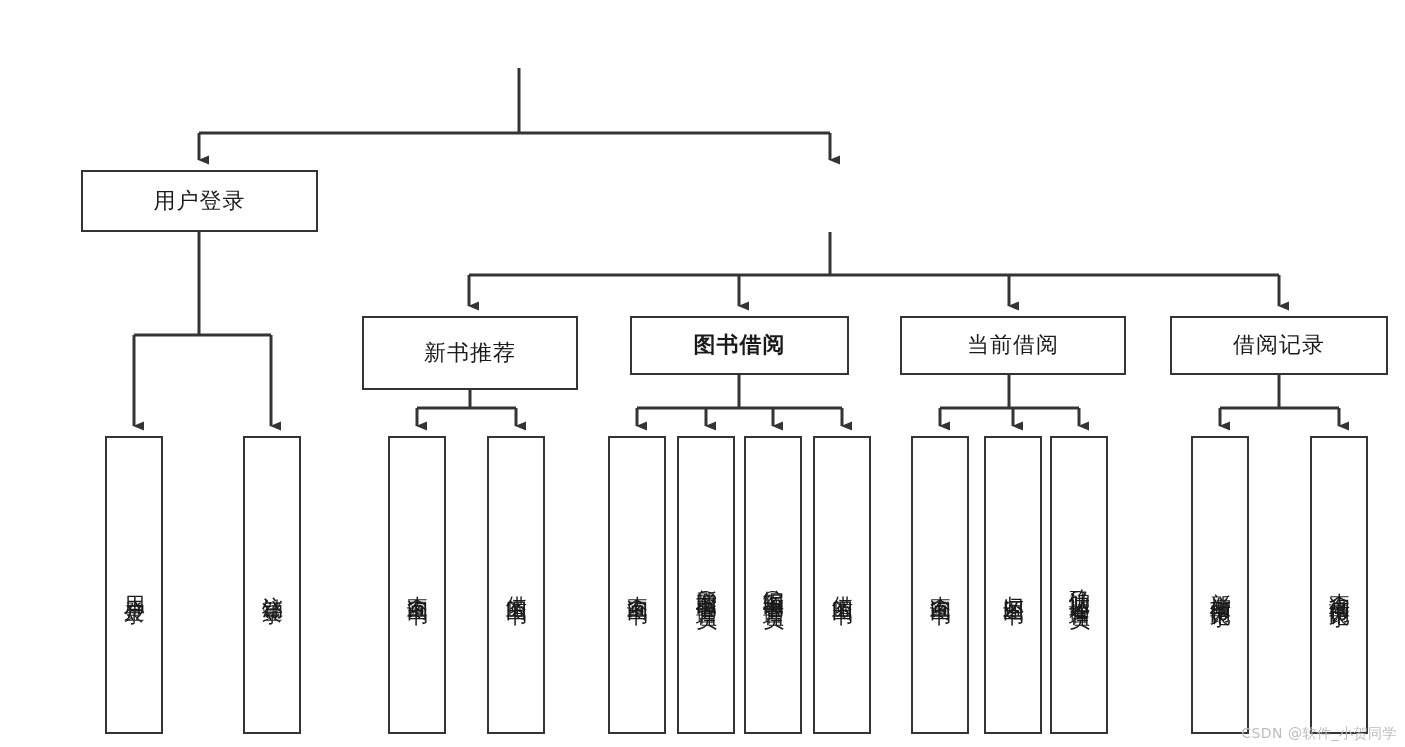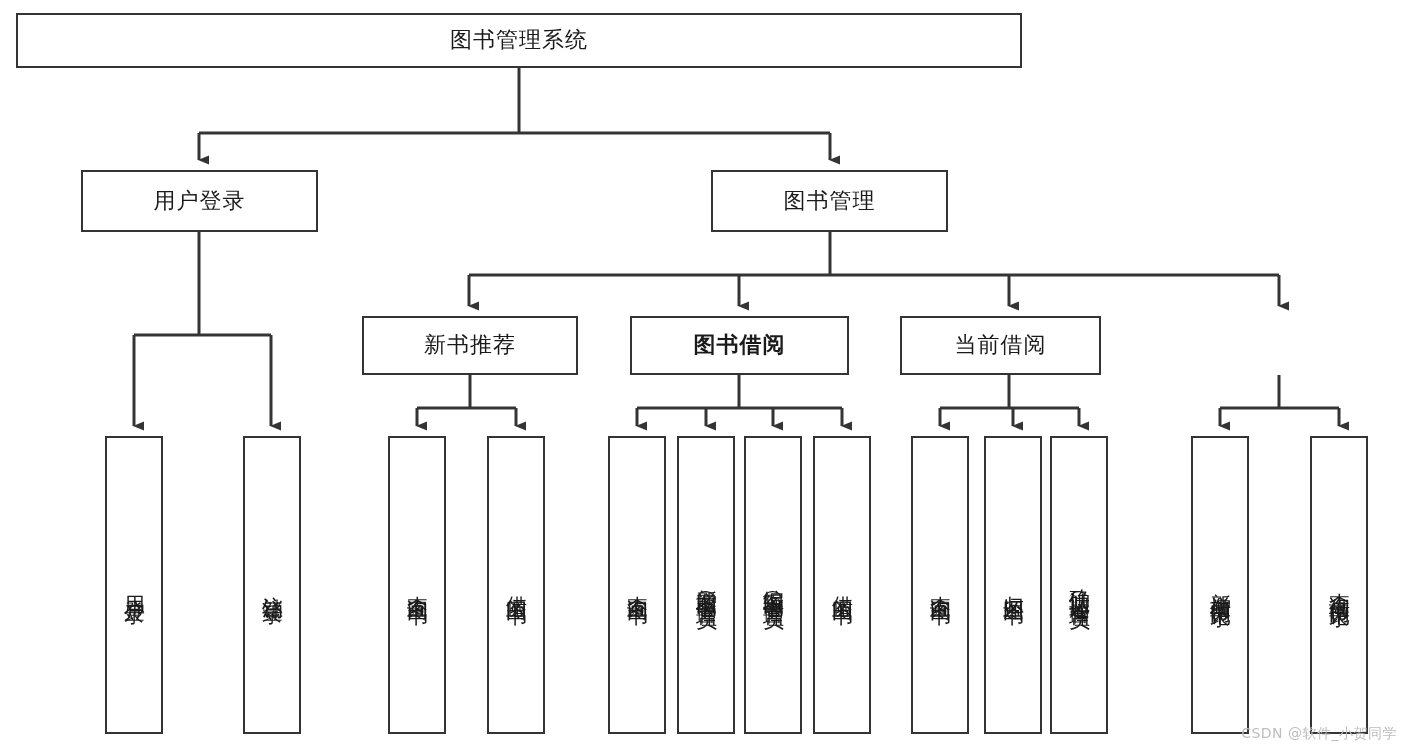--- a/index.html
+++ b/index.html
@@ -113,39 +113,36 @@
       <path d="M1013,408 L1013,426" marker-end="url(#arrowhead)"></path>
       <path d="M1079,408 L1079,426" marker-end="url(#arrowhead)"></path>
 
       <path d="M1279,375 L1279,408"></path>
       <path d="M1220,408 L1339,408"></path>
       <path d="M1220,408 L1220,426" marker-end="url(#arrowhead)"></path>
       <path d="M1339,408 L1339,426" marker-end="url(#arrowhead)"></path>
     </g>
   </svg>
 
-  <div class="node horizontal" style="left: 16px; top: 13px; width: 1006px; height: 55px;">
-    <span>图书管理系统</span>
-  </div>
 
   <div class="node horizontal" style="left: 81px; top: 170px; width: 237px; height: 62px;">
     <span>用户登录</span>
   </div>
-  <div class="node horizontal" style="left: 711px; top: 170px; width: 237px; height: 62px;">
-    <span>图书管理</span>
-  </div>
 
-  <div class="node horizontal" style="left: 362px; top: 316px; width: 216px; height: 59px;">
+  <div class="node horizontal" style="left: 362px; top: 316px; width: 216px; height: 74px;">
     <span>新书推荐</span>
   </div>
   <div class="node horizontal" style="left: 630px; top: 316px; width: 219px; height: 59px; font-weight: bold;">
     <span>图书借阅</span>
   </div>
-  <div class="node horizontal" style="left: 900px; top: 316px; width: 201px; height: 59px;">
+  <div class="node horizontal" style="left: 900px; top: 316px; width: 226px; height: 59px;">
     <span>当前借阅</span>
+  </div>
+  <div class="node horizontal" style="left: 1170px; top: 316px; width: 218px; height: 59px;">
+    <span>借阅记录</span>
   </div>
 
   <div class="node vertical" style="left: 105px; top: 436px; width: 58px; height: 298px;">
     <span class="vlabel">用户登录</span>
   </div>
   <div class="node vertical" style="left: 243px; top: 436px; width: 58px; height: 298px;">
     <span class="vlabel">注销登录</span>
   </div>
   <div class="node vertical" style="left: 388px; top: 436px; width: 58px; height: 298px;">
     <span class="vlabel">查询图书</span>

